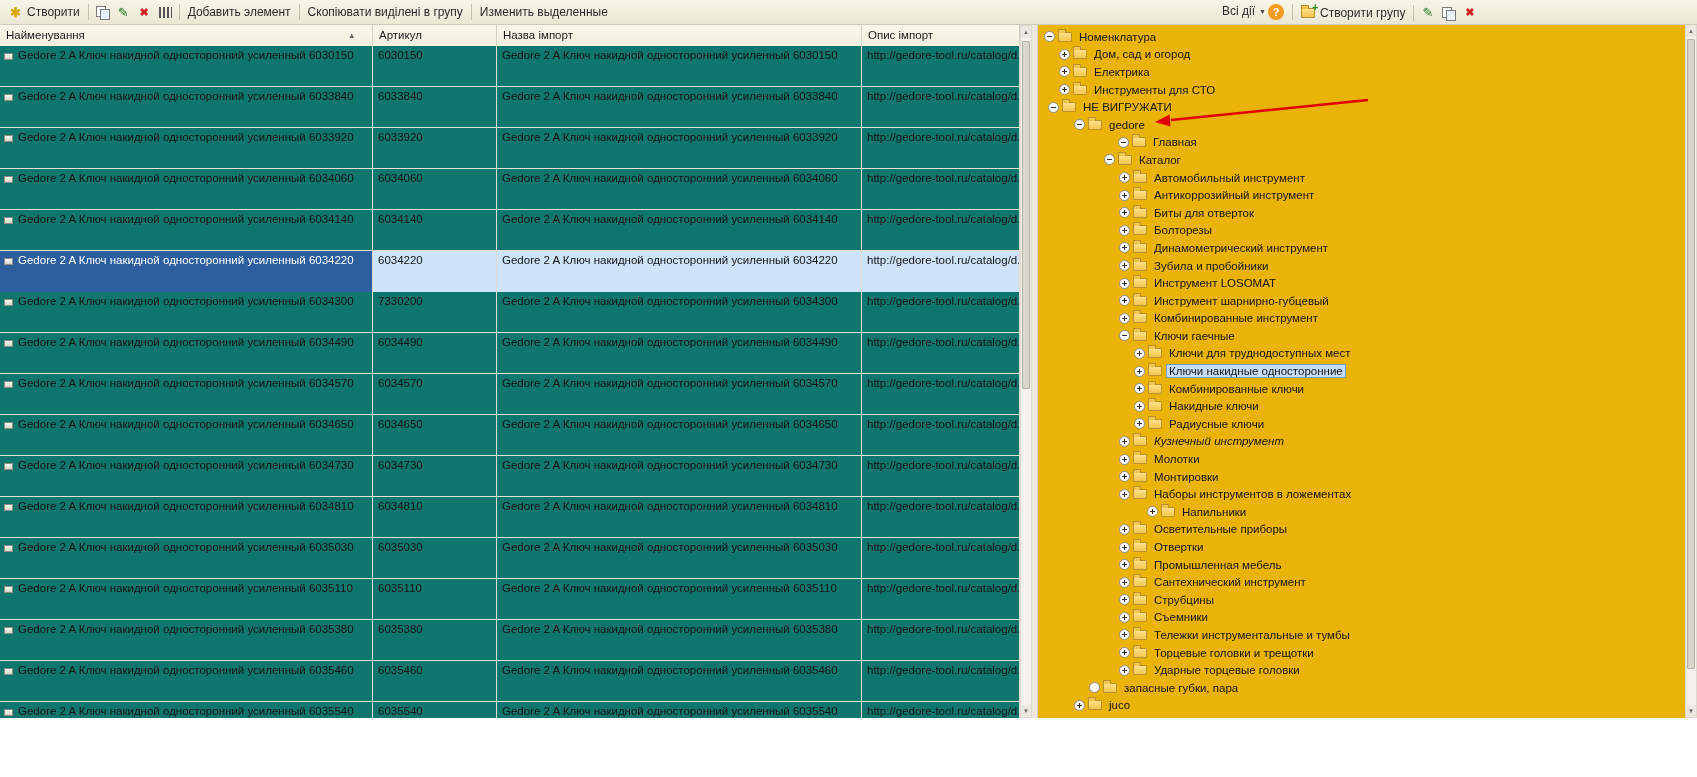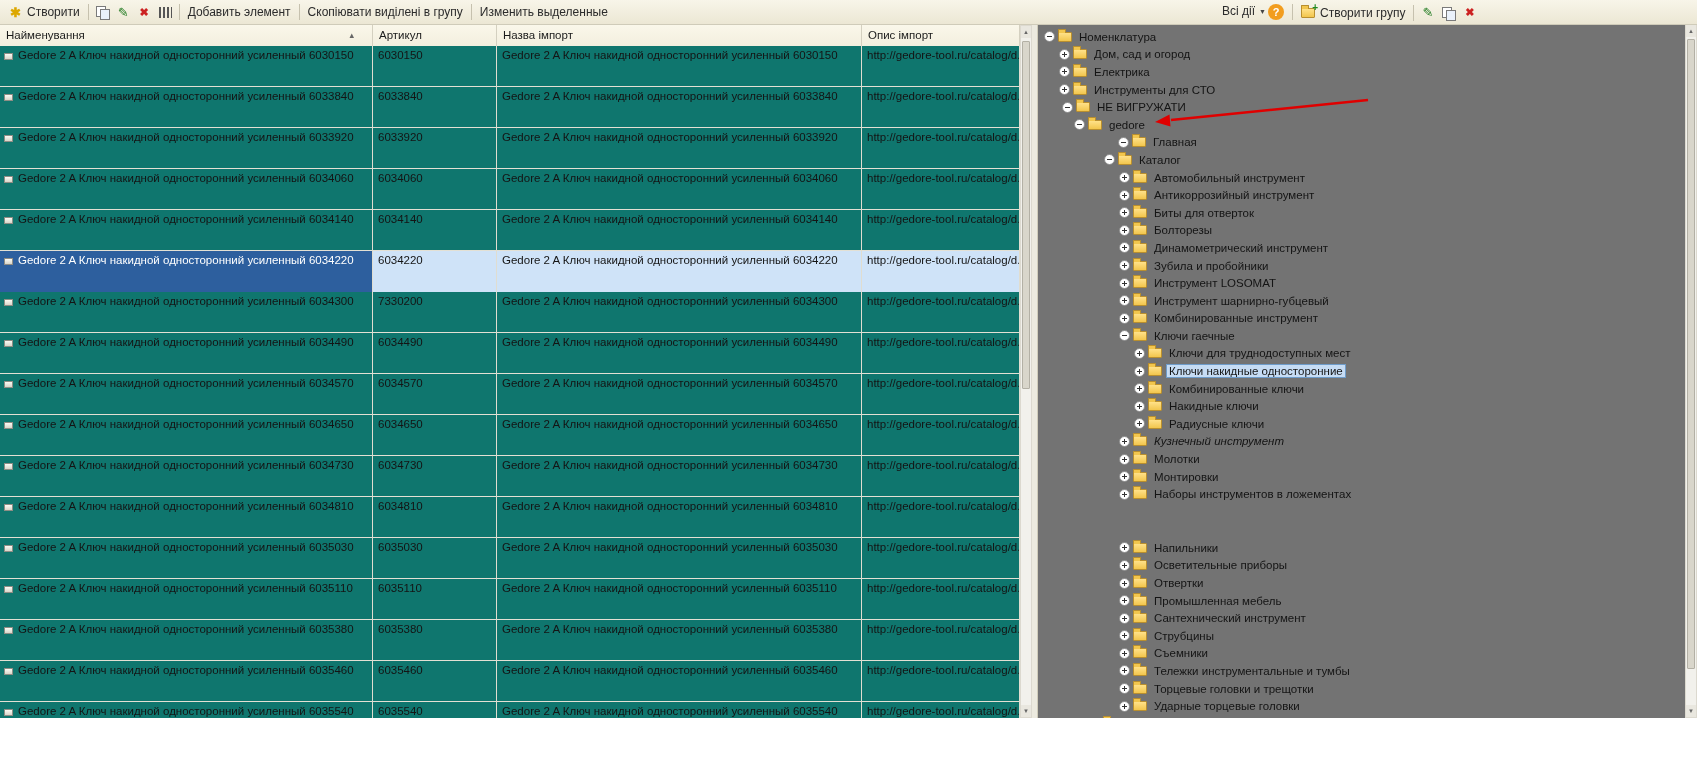--- a/index.html
+++ b/index.html
@@ -85,21 +85,21 @@
   .sbtn.up { top:0; } .sbtn.down { bottom:0; }
   .sthumb { position:absolute; left:1px; width:8px; background:#d9d6cb;
             border:1px solid #b3b0a5; border-radius:1px; }
   .vs-list .sthumb { top:15px; height:348px; }
   .vs-tree .sthumb { top:14px; height:630px; }
 
   .splitter { position:absolute; left:1032px; top:25px; width:5px; height:693px; background:#eceadf; }
 
   
   .tree-pane { position:absolute; left:1037px; top:25px; width:660px; height:693px;
-               background:#737373; border-left:1px solid #d0ccba; overflow:hidden; }
+               background:#eab308; border-left:1px solid #d0ccba; overflow:hidden; }
   .tree { position:absolute; left:0; top:3px; width:646px; }
   .tree-row { display:flex; align-items:center; height:17.6px; font-size:11.5px; color:#141414;
               white-space:nowrap; }
   .tree-row .exp { margin-right:3px; }
   .tree-row .folder { margin-right:4px; }
   .tlabel { padding:0 3px; }
   .tlabel.sel { background:#c6dcf4; border:1px solid #6f9cc9; padding:0 2px; }
   .arrow-svg { position:absolute; left:0; top:0; pointer-events:none; }
 </style>
 </head>
@@ -315,21 +315,21 @@
         <div class="tree-row" style="padding-left: 21px;">
           <span class="exp plus"></span>
           <span class="folder"></span>
           <span class="tlabel">Електрика</span>
         </div>
         <div class="tree-row" style="padding-left: 21px;">
           <span class="exp plus"></span>
           <span class="folder"></span>
           <span class="tlabel">Инструменты для СТО</span>
         </div>
-        <div class="tree-row" style="padding-left: 24px;">
+        <div class="tree-row" style="padding-left: 10px;">
           <span class="exp minus"></span>
           <span class="folder"></span>
           <span class="tlabel">НЕ ВИГРУЖАТИ</span>
         </div>
         <div class="tree-row" style="padding-left: 36px;">
           <span class="exp minus"></span>
           <span class="folder"></span>
           <span class="tlabel">gedore</span>
         </div>
         <div class="tree-row" style="padding-left: 80px;">
@@ -430,21 +430,21 @@
         <div class="tree-row" style="padding-left: 81px;">
           <span class="exp plus"></span>
           <span class="folder"></span>
           <span class="tlabel">Монтировки</span>
         </div>
         <div class="tree-row" style="padding-left: 81px;">
           <span class="exp plus"></span>
           <span class="folder"></span>
           <span class="tlabel">Наборы инструментов в ложементах</span>
         </div>
-        <div class="tree-row" style="padding-left: 81px; margin-top: 36px;">
+        <div class="tree-row" style="padding-left: 109px;">
           <span class="exp plus"></span>
           <span class="folder"></span>
           <span class="tlabel">Напильники</span>
         </div>
         <div class="tree-row" style="padding-left: 81px;">
           <span class="exp plus"></span>
           <span class="folder"></span>
           <span class="tlabel">Осветительные приборы</span>
         </div>
         <div class="tree-row" style="padding-left: 81px;">

